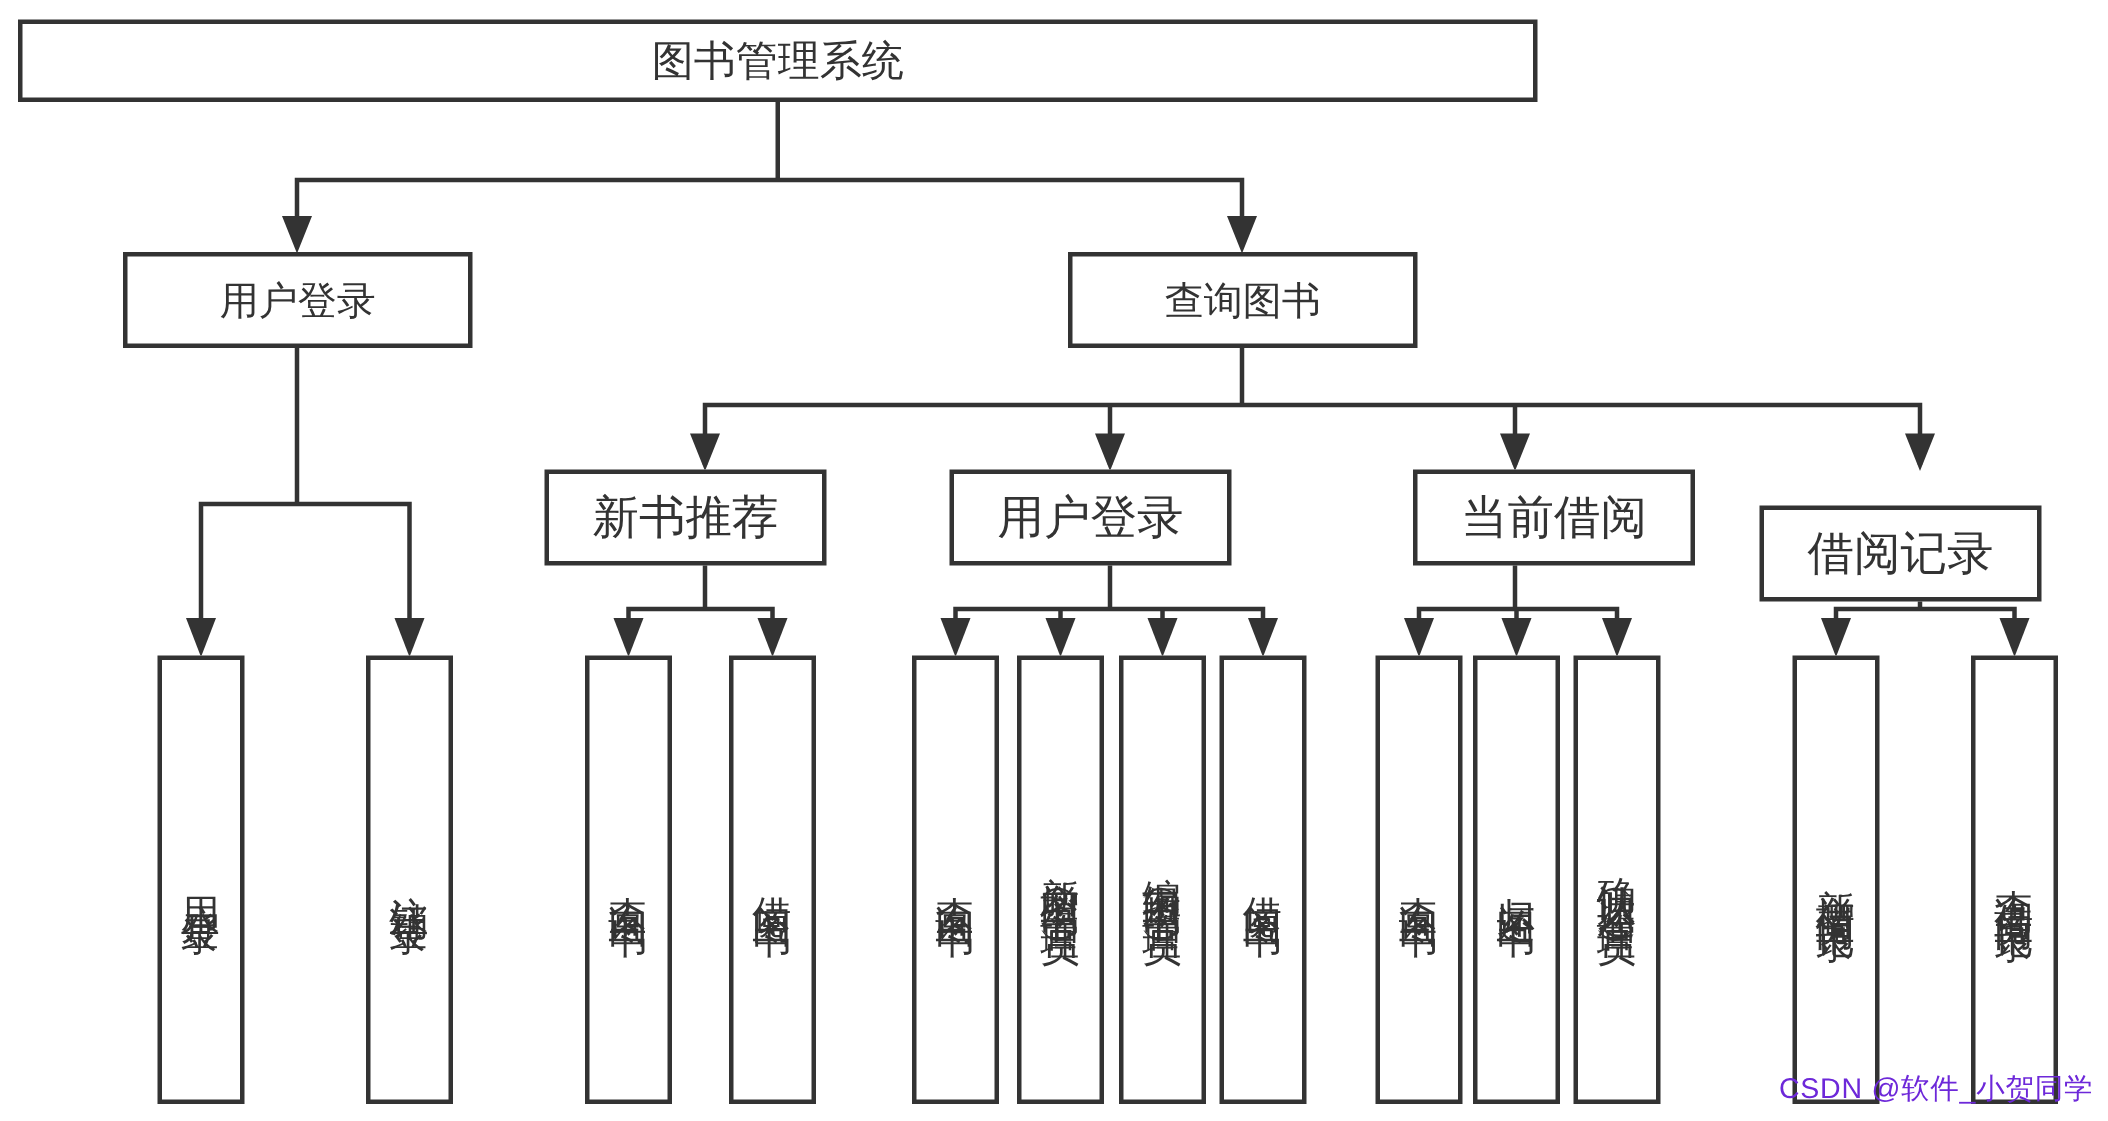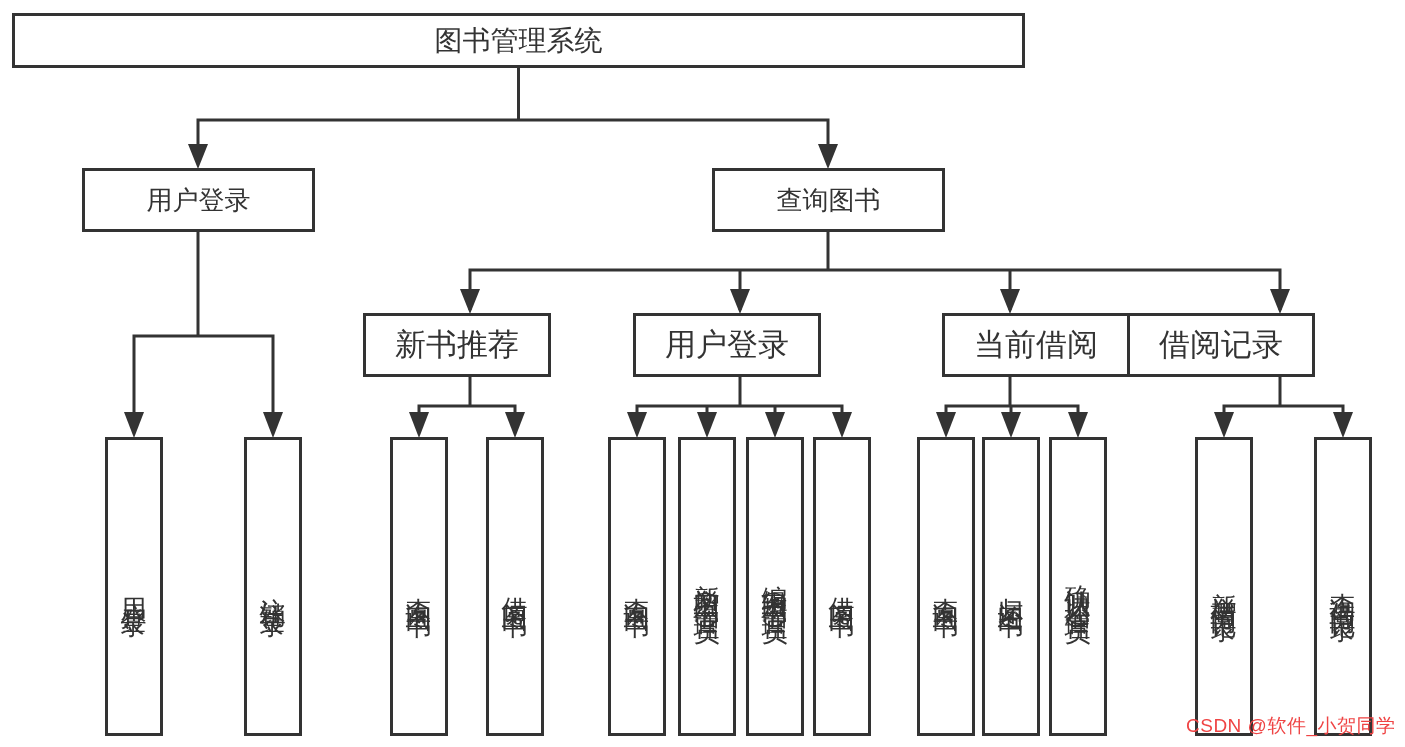--- a/index.html
+++ b/index.html
@@ -28,21 +28,21 @@
     letter-spacing:5px;
     line-height:1;
     color:#333333;
     white-space:nowrap;
   }
   .watermark{
     position:absolute;
     left:1186px;
     top:713px;
     font-size:19px;
-    color:#ef4444;
+    color:#6d28d9;
     white-space:nowrap;
     z-index:2;
     letter-spacing:0.5px;
   }
 </style>
 </head>
 <body>
 
 <div class="canvas">
 
@@ -102,21 +102,21 @@
   </svg>
 
   <div class="box root-box">图书管理系统</div>
 
   <div class="box l2-box" style="left:82px;">用户登录</div>
   <div class="box l2-box" style="left:712px;">查询图书</div>
 
   <div class="box l3-box" style="left:363px;">新书推荐</div>
   <div class="box l3-box" style="left:633px;">用户登录</div>
   <div class="box l3-box" style="left:903px;margin-left:39px;">当前借阅</div>
-  <div class="box l3-box" style="left:1127px;">借阅记录</div>
+  <div class="box l3-box" style="left:1173px;margin-top:24px;">借阅记录</div>
 
   <div class="box leaf" style="left:105px;">
     <span class="vtext">用户登录</span>
   </div>
   <div class="box leaf" style="left:244px;">
     <span class="vtext">注销登录</span>
   </div>
 
   <div class="box leaf" style="left:390px;">
     <span class="vtext">查询图书</span>

